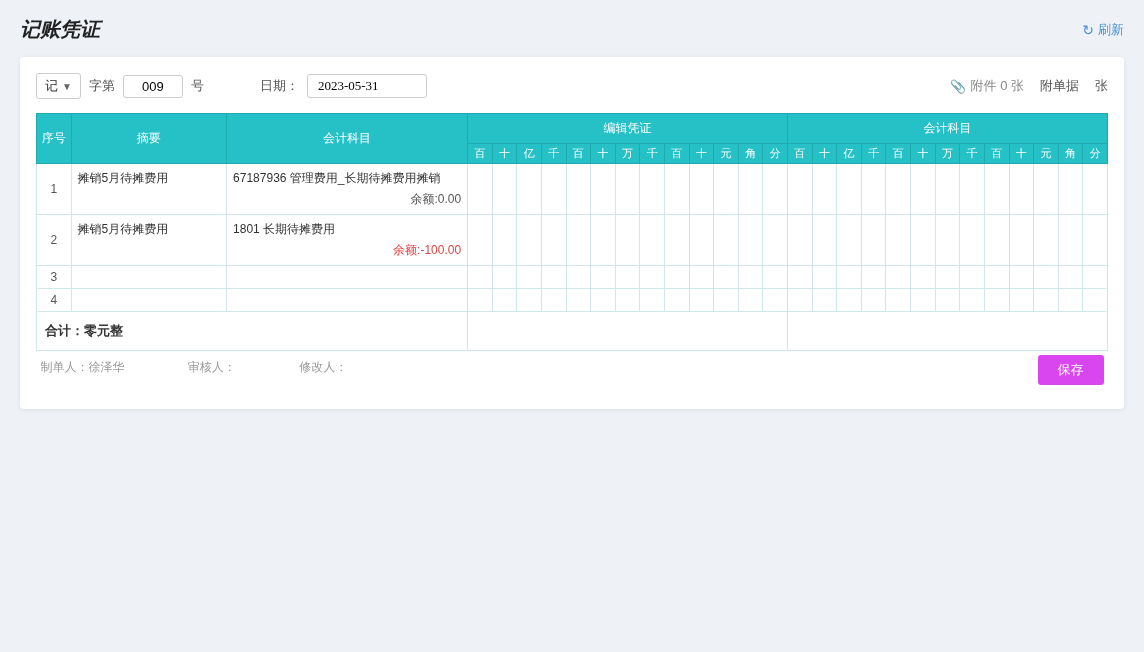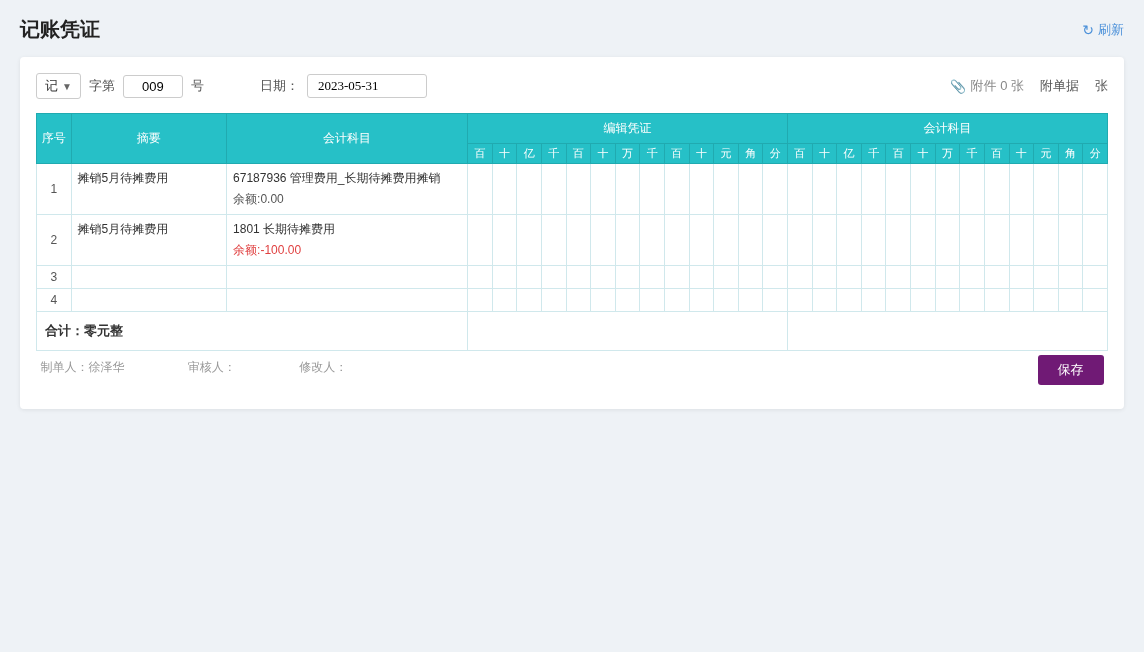--- a/index.html
+++ b/index.html
@@ -36,20 +36,21 @@
     .page-header {
       display: flex;
       justify-content: space-between;
       align-items: center;
       margin-bottom: 14px;
     }
     .page-title {
       font-size: 20px;
       font-weight: bold;
       color: #222;
+      font-style: italic;
     }
     .refresh-btn {
       display: flex;
       align-items: center;
       gap: 4px;
       color: #4a90d9;
       cursor: pointer;
       font-size: 13px;
       background: none;
       border: none;
@@ -159,39 +160,40 @@
       vertical-align: middle;
     }
     .row-account {
       font-size: 12px;
       color: #333;
     }
     .row-balance {
       font-size: 12px;
       color: #555;
       margin-top: 4px;
+      text-align: right;
     }
     .row-balance.negative {
       color: #e04040;
     }
     .summary-row td {
       padding: 10px 8px;
       font-size: 13px;
       font-weight: bold;
       color: #333;
       border-top: 2px solid #bbb;
     }
     .footer-row td {
       padding: 8px 8px;
       font-size: 12px;
       color: #999;
       border: none;
     }
     .save-btn {
-      background: #701a75;
+      background: #d946ef;
       color: #fff;
       border: none;
       border-radius: 3px;
       padding: 6px 20px;
       font-size: 13px;
       cursor: pointer;
       float: right;
       margin-top: 4px;
     }
     .relative-wrap {

